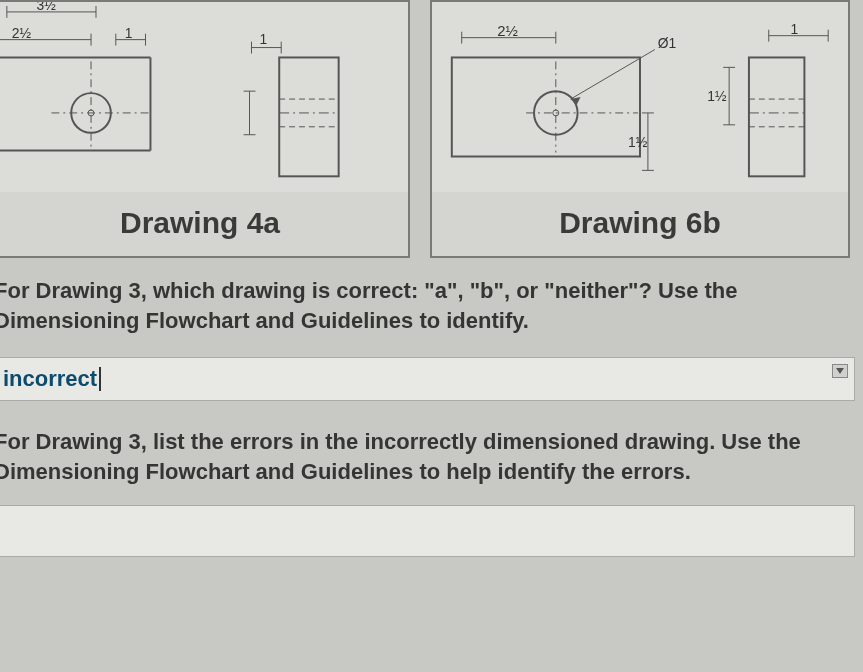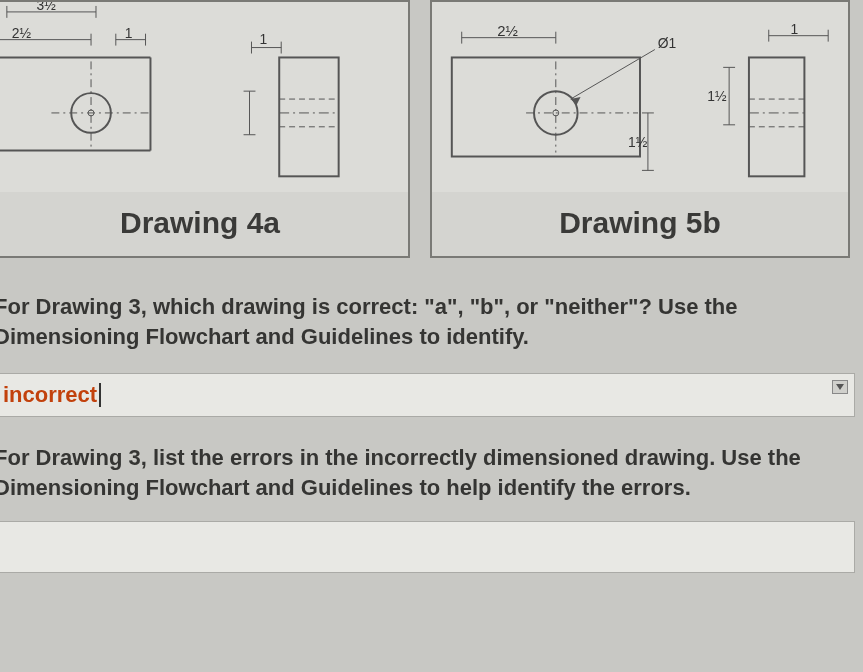--- a/index.html
+++ b/index.html
@@ -9,21 +9,21 @@
       background: #c8c8c4;
       font-family: Arial, Helvetica, sans-serif;
       color: #222;
       overflow: hidden;
       position: relative;
     }
     .drawings-row {
       display: flex;
       gap: 20px;
       padding: 0 0 0 0;
-      margin-bottom: 34px;
+      margin-bottom: 18px;
     }
     .drawing-panel {
       border: 2px solid #7a7a76;
       background: #d4d4d0;
       padding-bottom: 10px;
       flex: 1;
       position: relative;
     }
     .drawing-panel.left { margin-left: -10px; width: 420px; flex: 0 0 420px; }
     .drawing-panel.right { width: 420px; flex: 0 0 420px; }
@@ -56,21 +56,21 @@
       background: #e8e8e4;
       position: relative;
       height: 44px;
       display: flex;
       align-items: center;
       padding-left: 8px;
     }
     .answer-text {
       font-size: 22px;
       font-weight: bold;
-      color: #c2410c;
+      color: #0c4a6e;
     }
     .cursor-bar {
       display: inline-block;
       width: 2px; height: 24px;
       background: #333;
       margin-left: 2px;
       vertical-align: middle;
     }
     .dropdown-icon {
       position: absolute;
@@ -176,21 +176,21 @@
         <line x1="340" y1="28" x2="340" y2="40" stroke="#555"></line>
         <line x1="400" y1="28" x2="400" y2="40" stroke="#555"></line>
         <text x="362" y="32" font-size="14" fill="#333">1</text>
 
         <line x1="300" y1="66" x2="300" y2="124" stroke="#555"></line>
         <line x1="294" y1="66" x2="306" y2="66" stroke="#555"></line>
         <line x1="294" y1="124" x2="306" y2="124" stroke="#555"></line>
         <text x="278" y="100" font-size="14" fill="#333">1½</text>
       </svg>
     </div>
-    <div class="drawing-caption">Drawing 5b</div>
+    <div class="drawing-caption">Drawing 6b</div>
   </div>
 </div>
 
 <div class="question-block">
   <p class="question-text">
     <span>For Drawing 3, which drawing is </span><span class="underline">correct</span><span>: "a", "b", or "neither"? Use the Dimensioning Flowchart and Guidelines to identify.</span>
   </p>
 
   <div class="answer-box">
     <span class="answer-text">incorrect</span>

